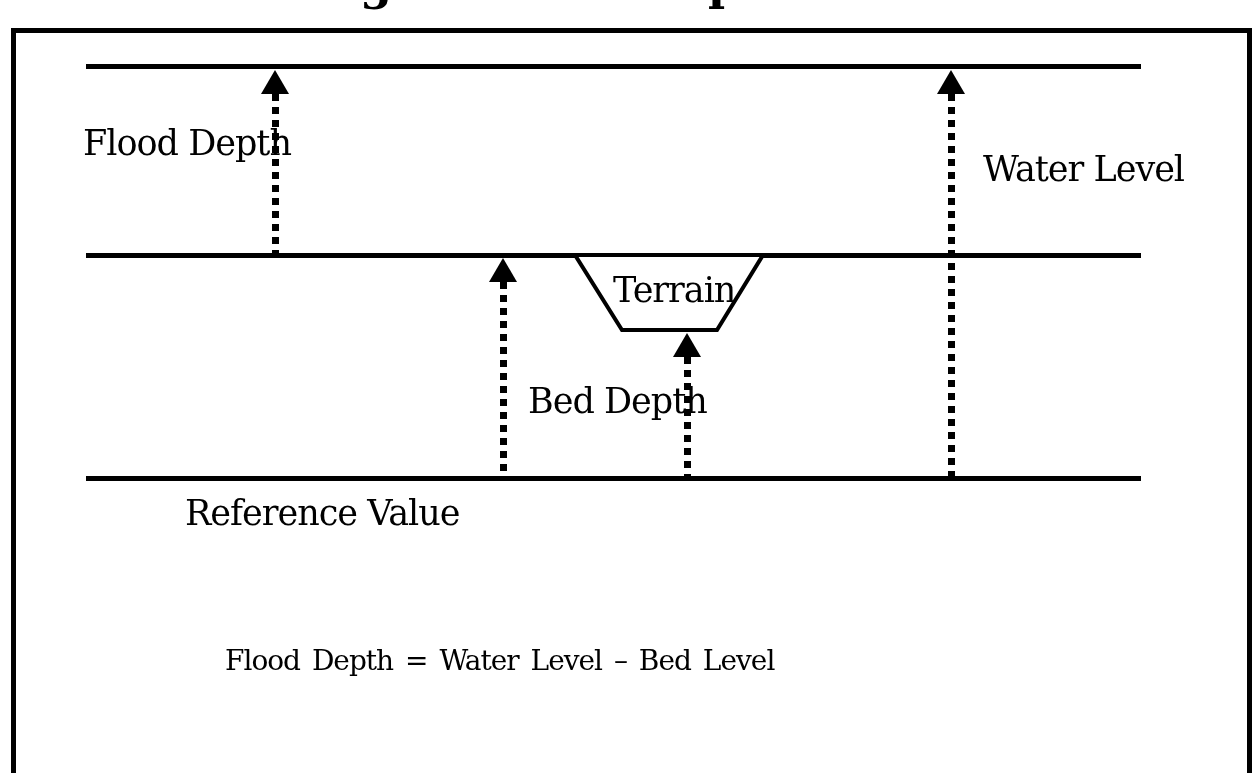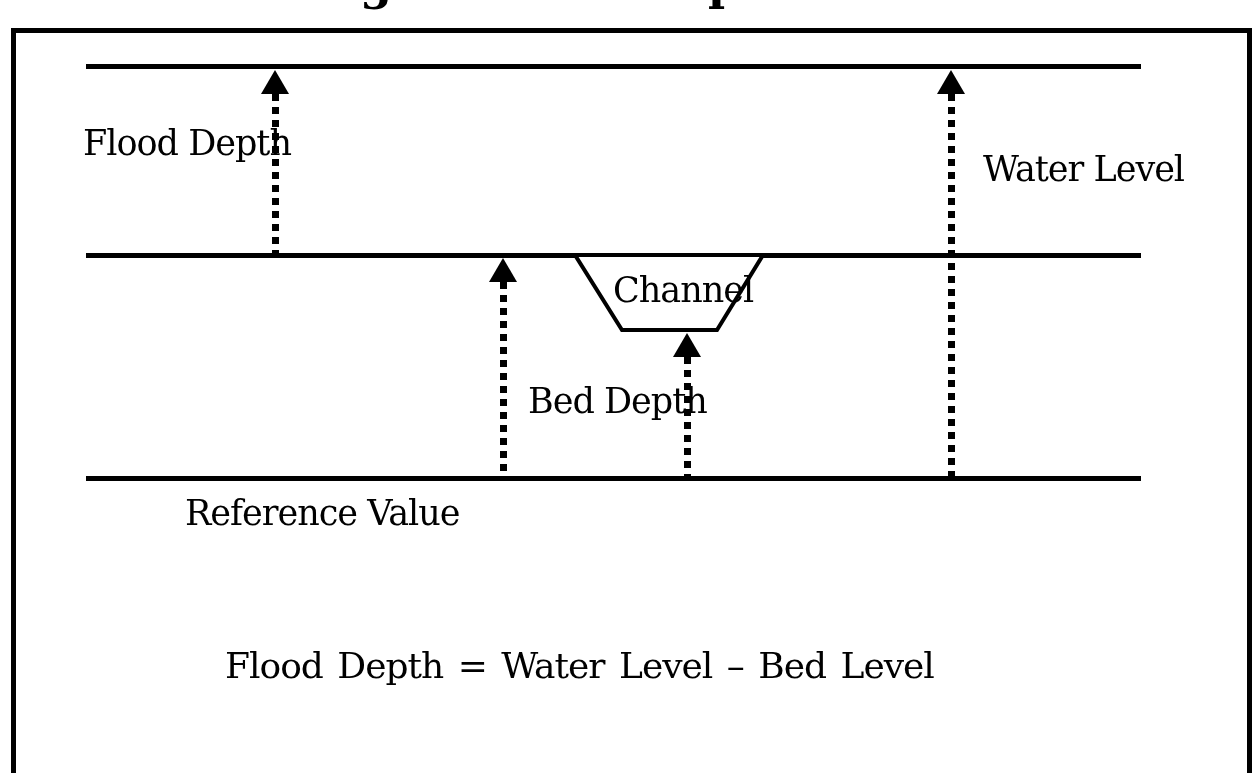--- a/index.html
+++ b/index.html
@@ -79,21 +79,21 @@
     line-height: 1.16;
     letter-spacing: -1px;
     white-space: nowrap;
     color: #000000;
   }
   .formula {
     position: absolute;
     left: 225px;
     top: 645px;
     font-family: "DejaVu Serif", serif;
-    font-size: 36px;
+    font-size: 28px;
     line-height: 1.16;
     letter-spacing: -1px;
     word-spacing: 4px;
     white-space: nowrap;
     color: #000000;
     text-align: center;
   }
   .channel-svg {
     position: absolute;
     left: 570px;
@@ -129,19 +129,19 @@
   <div class="shaft" style="left:500px; top:282px; height:194px;"></div>
 
   <div class="head" style="left:673px; top:333px;"></div>
   <div class="shaft" style="left:684px; top:357px; height:119px;"></div>
 
   <div class="head" style="left:937px; top:70px;"></div>
   <div class="shaft" style="left:948px; top:94px; height:382px;"></div>
 
   <div class="lbl" style="left:83px; top:123px;">Flood Depth</div>
   <div class="lbl" style="left:983px; top:129px;margin-top:20px;">Water Level</div>
-  <div class="lbl" style="left:613px; top:270px;">Channel</div>
+  <div class="lbl" style="left:613px; top:270px;">Terrain</div>
   <div class="lbl" style="left:528px; top:381px;">Bed Depth</div>
   <div class="lbl" style="left:185px; top:493px;">Reference Value</div>
 
   <div class="formula">Flood Depth = Water Level – Bed Level</div>
 
 </div>
 
 </body></html>

